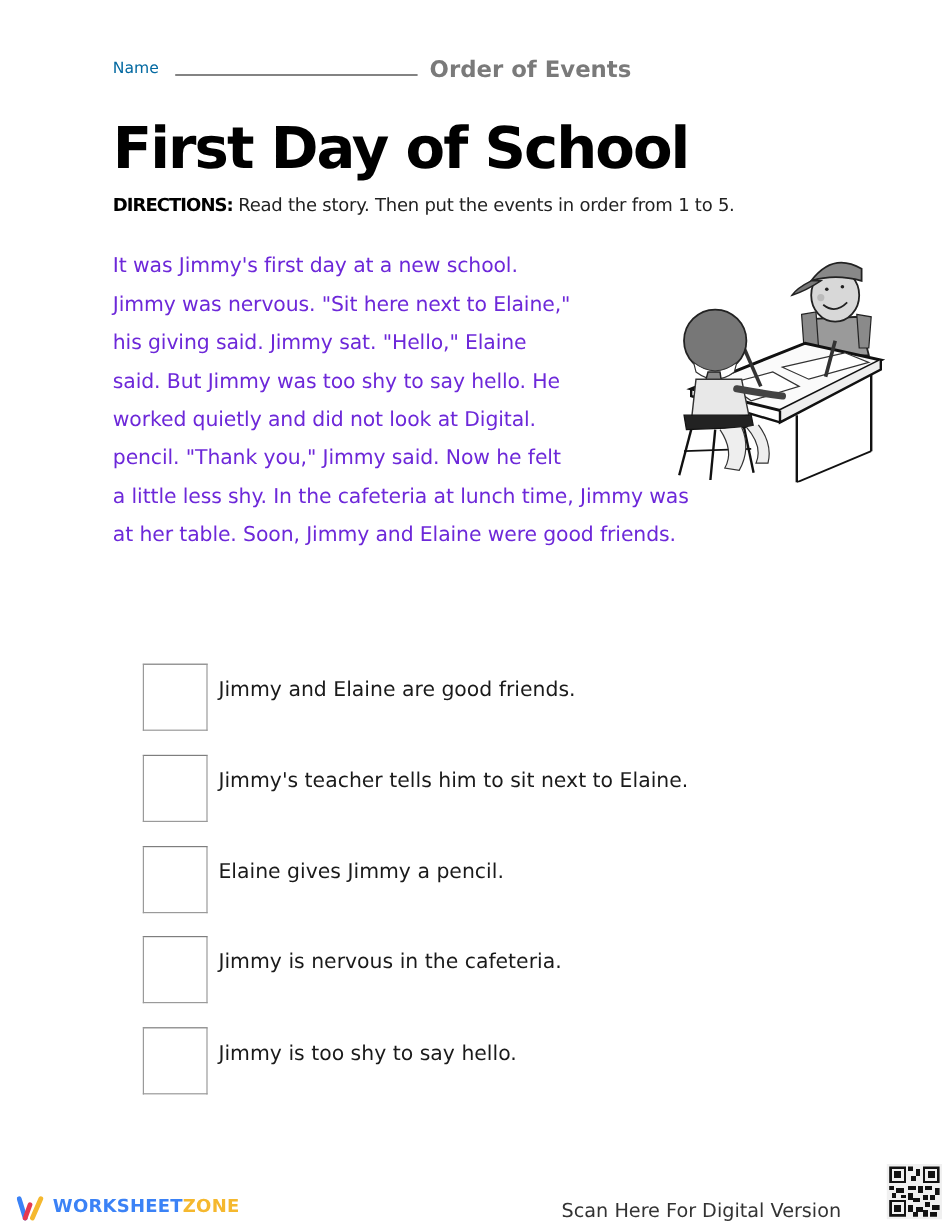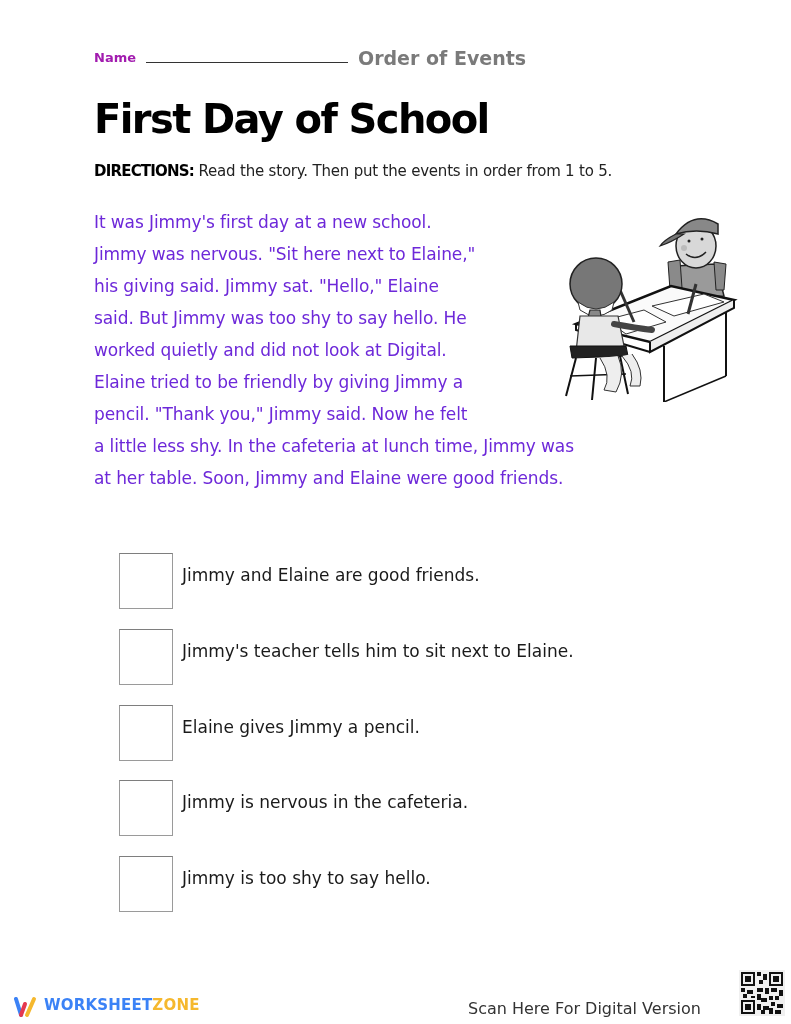--- a/index.html
+++ b/index.html
@@ -1,22 +1,22 @@
 <!DOCTYPE html>
 <html><head>
 <meta charset="utf-8">
 <style>
   html, body { margin: 0; padding: 0; background: #ffffff; }
   body { width: 791px; height: 1024px; position: relative; overflow: hidden;
          font-family: "DejaVu Sans", sans-serif; color: #1a1a1a; }
   .abs { position: absolute; }
-  .name-label { left: 94px; top: 50px; font-size: 13px; color: #a21caf; font-weight: bold; }
+  .name-label { left: 94px; top: 50px; font-size: 13px; color: #0369a1; }
   .name-line { left: 146px; top: 62px; width: 202px; border-bottom: 1.5px solid #333; }
   .subject { left: 358px; top: 47px; font-size: 19px; font-weight: bold; color: #7a7a7a; }
-  .title { left: 94px; top: 96px; font-size: 40px; font-weight: bold; letter-spacing: -1.6px; color: #000; }
+  .title { left: 94px; top: 96px; font-size: 48px; font-weight: bold; letter-spacing: -1.6px; color: #000; }
   .directions { left: 94px; top: 162px; font-size: 15px; color: #222; letter-spacing: -0.2px; }
   .directions b { letter-spacing: -0.8px; color: #000; }
   .story { left: 94px; top: 206px; width: 620px; font-size: 17px; line-height: 32px; color: #6d28d9; letter-spacing: -0.1px; }
   .story .line { display: block; white-space: nowrap; }
   .illustration { left: 556px; top: 206px; width: 186px; height: 196px; }
   .q-list { left: 119px; top: 553px; }
   .q-item { position: absolute; left: 0; height: 58px; width: 560px; }
   .q-box { position: absolute; left: 0; top: 0; width: 54px; height: 56px; border: 1.5px solid #9a9a9a; border-top-color: #7e7e7e; box-sizing: border-box; background: #fff; }
   .q-text { position: absolute; left: 63px; top: 12px; font-size: 17px; white-space: nowrap; color: #1a1a1a; }
   .footer-logo { left: 14px; top: 996px; display: flex; align-items: flex-start; }
@@ -36,21 +36,20 @@
 <div class="abs title">First Day of School</div>
 
 <div class="abs directions"><b>DIRECTIONS:</b><span> Read the story. Then put the events in order from 1 to 5.</span></div>
 
 <div class="abs story">
   <span class="line">It was Jimmy's first day at a new school.</span>
   <span class="line">Jimmy was nervous. "Sit here next to Elaine,"</span>
   <span class="line">his giving said. Jimmy sat. "Hello," Elaine</span>
   <span class="line">said. But Jimmy was too shy to say hello. He</span>
   <span class="line">worked quietly and did not look at Digital.</span>
-  <span class="line">Elaine tried to be friendly by giving Jimmy a</span>
   <span class="line">pencil. "Thank you," Jimmy said. Now he felt</span>
   <span class="line">a little less shy. In the cafeteria at lunch time, Jimmy was</span>
   <span class="line">at her table. Soon, Jimmy and Elaine were good friends.</span>
 </div>
 
 <div class="abs illustration">
   <svg width="186" height="196" viewBox="0 0 186 196">
 
     <path d="M118 60 L160 58 L168 90 L120 92 Z" fill="#9a9a9a" stroke="#222" stroke-width="1.5"></path>
     <path d="M112 56 L124 54 L126 82 L114 84 Z" fill="#8a8a8a" stroke="#222" stroke-width="1"></path>

